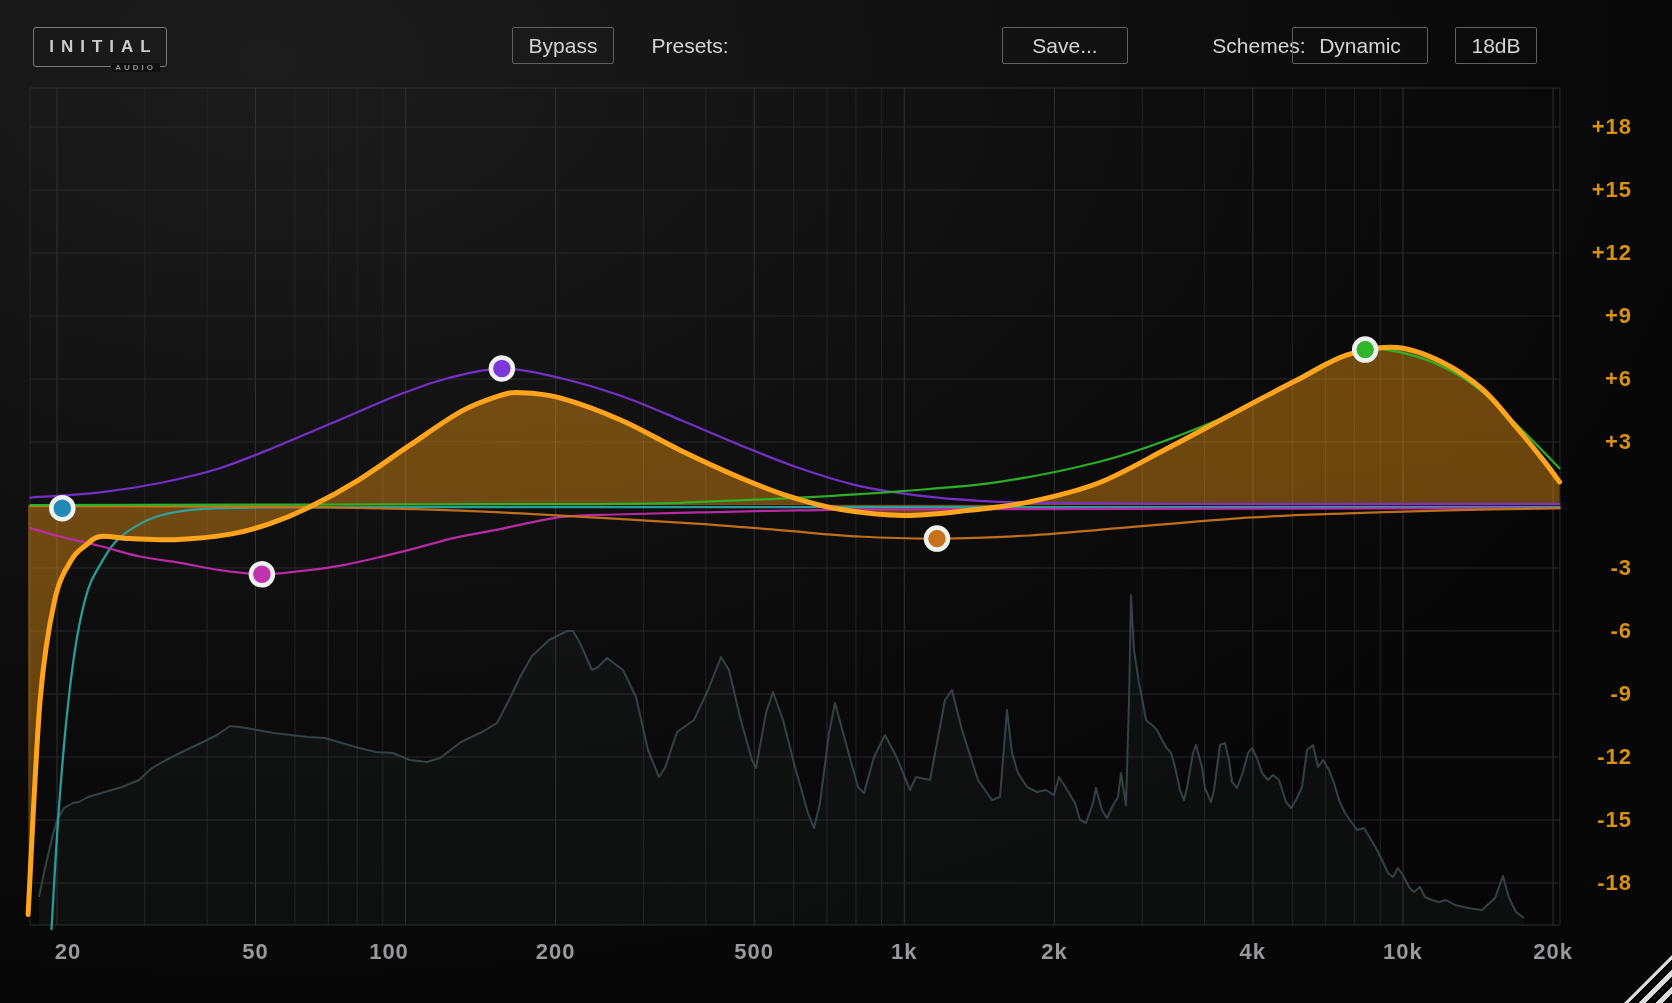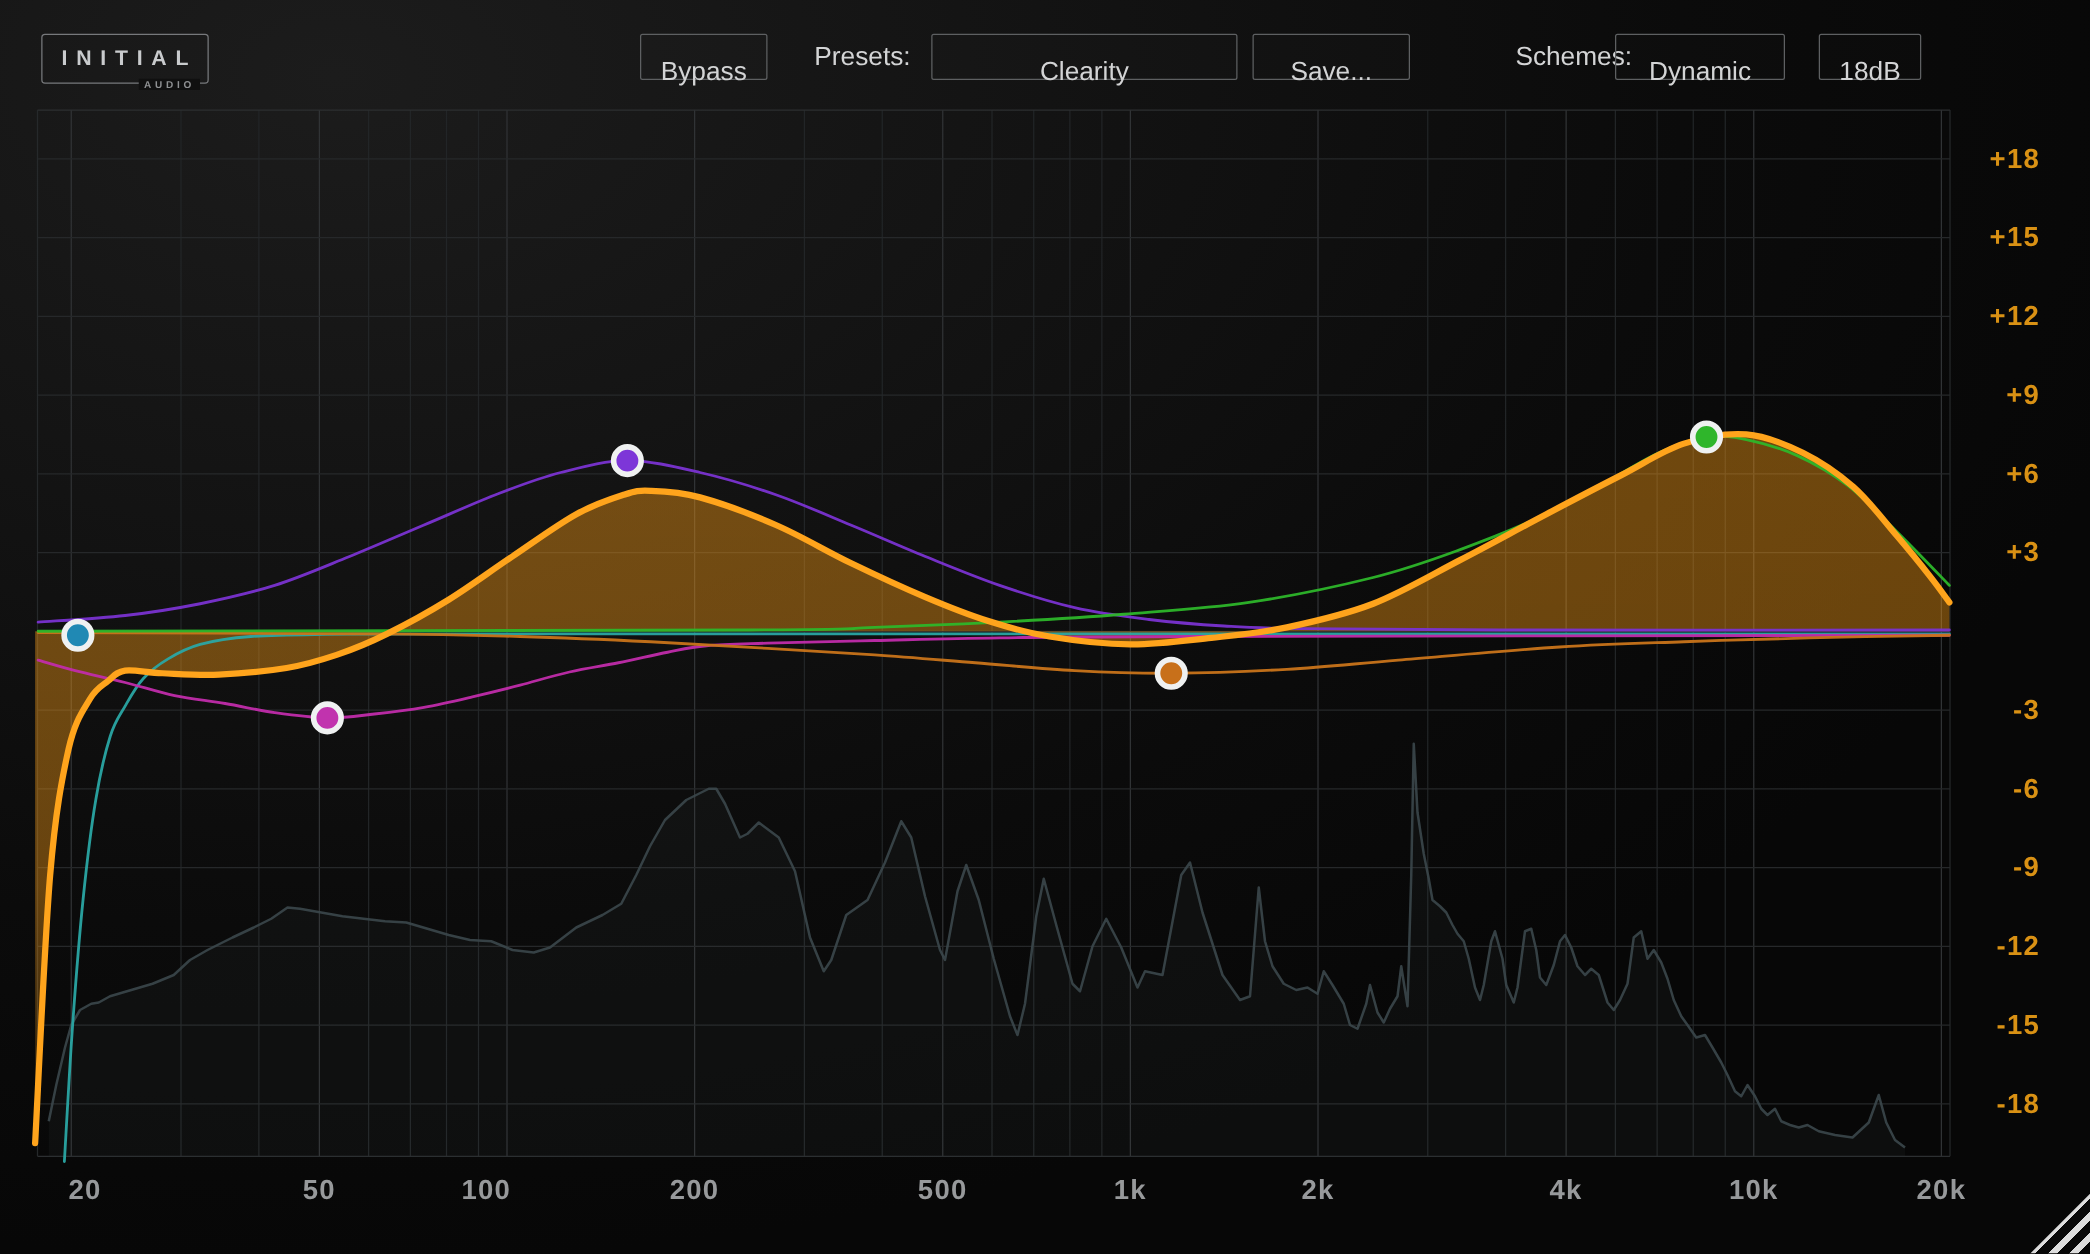--- a/index.html
+++ b/index.html
@@ -21,21 +21,21 @@
     color:#8e9092;font-size:8px;letter-spacing:3px;font-weight:bold;
   }
   .btn,.lbl{
     position:absolute;top:27px;height:37px;line-height:37px;
     color:#d3d4d5;font-size:21px;text-align:center;
     font-family:"Liberation Sans", sans-serif;
   }
   .btn{
     border:1px solid #5e6062;border-radius:2px;
     background:rgba(255,255,255,0.012);
-    box-sizing:border-box;cursor:pointer;padding:12px;line-height:35px;text-align:center;
+    box-sizing:border-box;cursor:pointer;padding:0;line-height:35px;text-align:center;
   }
   .lbl{background:none;border:none;}
   .btn.bypass{left:512px;width:102px;}
   .lbl.presets{left:640px;width:100px;}
   .btn.clearity{left:745px;width:245px;}
   .btn.save{left:1002px;width:126px;}
   .lbl.schemes{left:1170px;width:108px;margin-left:35px;}
   .btn.dynamic{left:1292px;width:136px;}
   .btn.range{left:1455px;width:82px;}
   
@@ -62,21 +62,20 @@
 
 <div class="app">
 
   <div class="logo">
     <span class="logo-main">INITIAL</span>
     <span class="logo-sub">AUDIO</span>
   </div>
 
   <button class="btn bypass">Bypass</button>
   <span class="lbl presets">Presets:</span>
-  <button class="btn clearity">Clearity</button>
   <button class="btn save">Save...</button>
   <span class="lbl schemes">Schemes:</span>
   <button class="btn dynamic">Dynamic</button>
   <button class="btn range">18dB</button>
 
   <svg id="plot-svg" viewBox="0 0 1672 1003">
       <defs>
         <linearGradient id="sumfill" gradientUnits="userSpaceOnUse" x1="0" y1="300" x2="0" y2="930">
           <stop offset="0%" stop-color="rgba(255,159,20,0.42)"></stop>
           <stop offset="65%" stop-color="rgba(255,159,20,0.38)"></stop>

